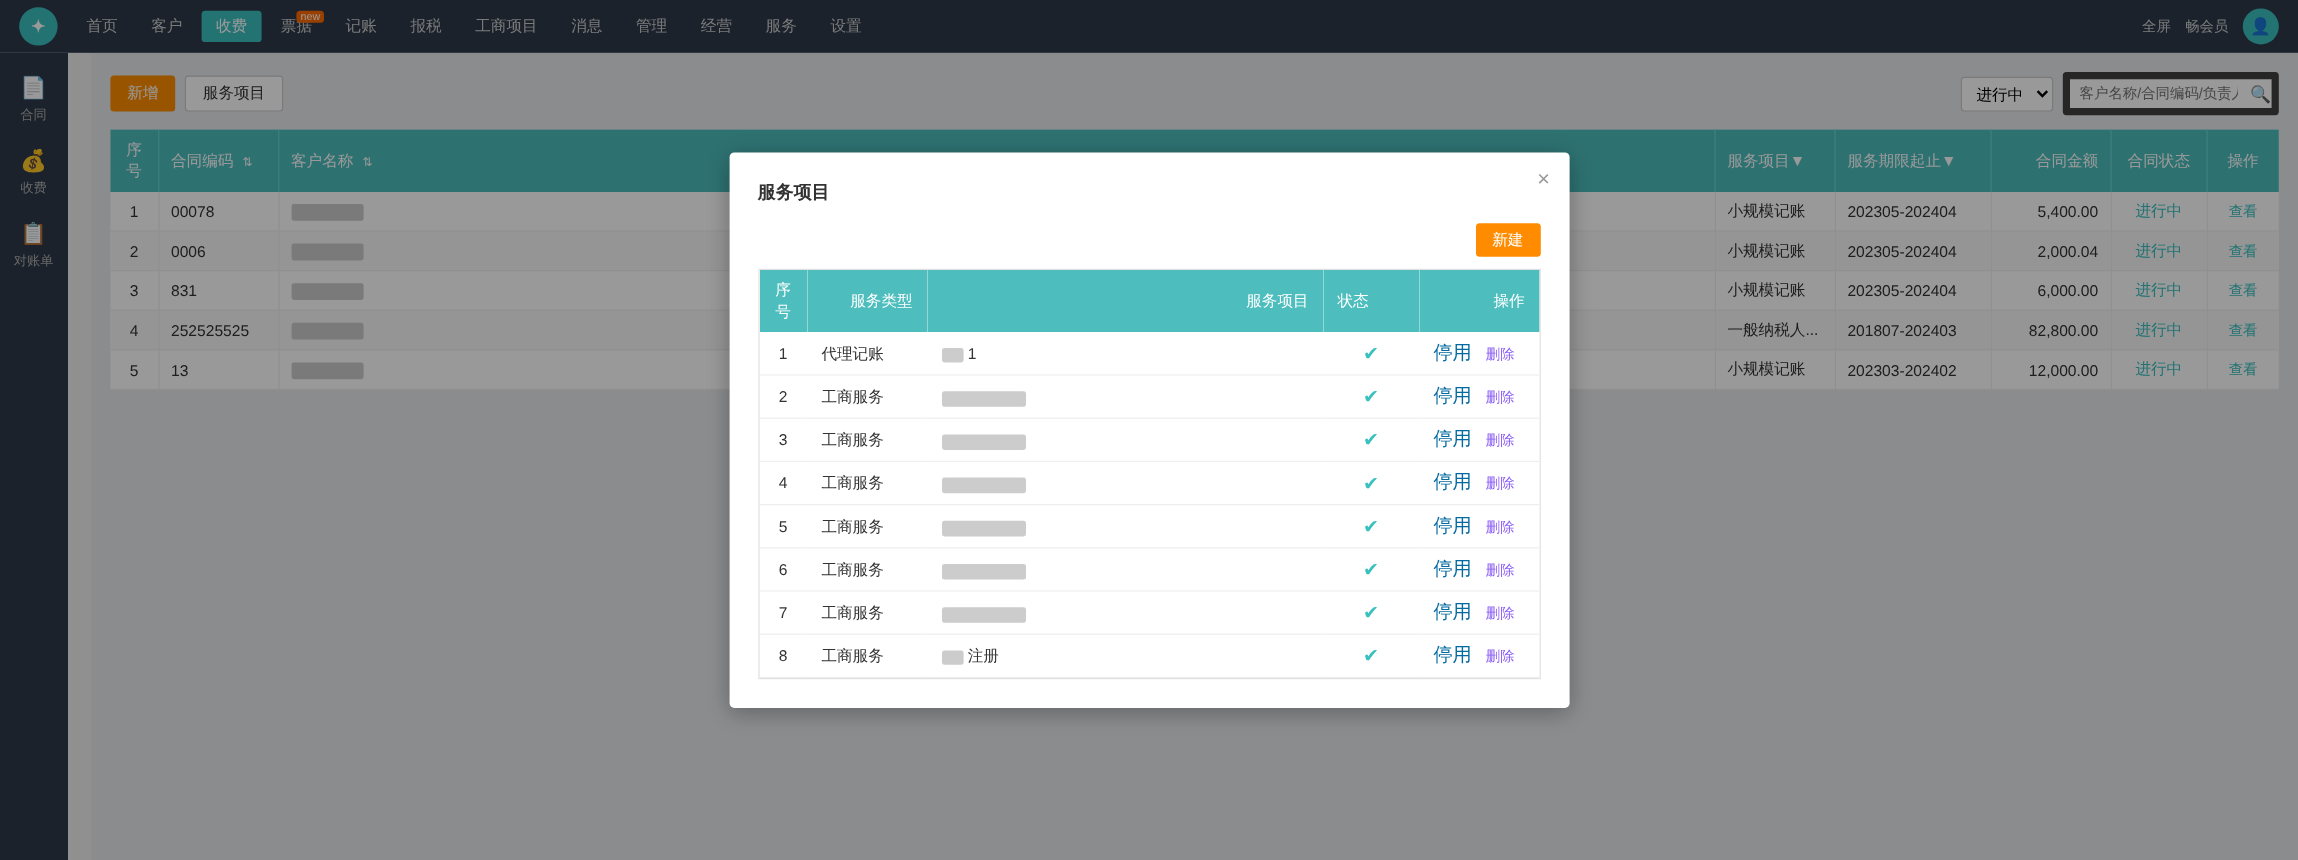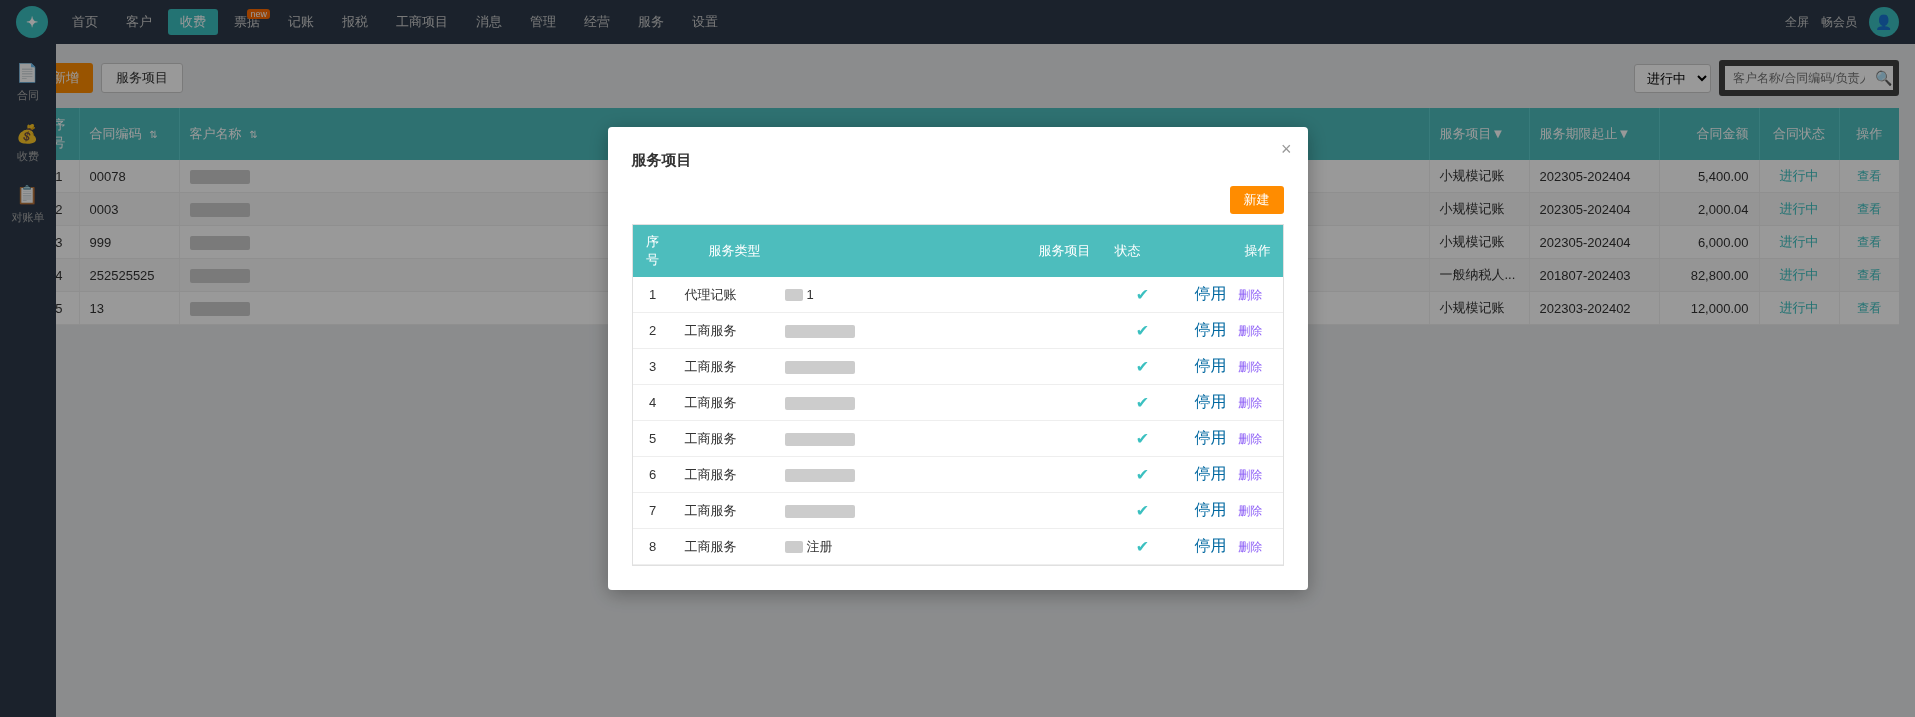--- a/index.html
+++ b/index.html
@@ -39,21 +39,21 @@
       background: #2d3a4a; display: flex; flex-direction: column; align-items: center; padding-top: 8px; z-index: 99;
     }
     .sidebar-item {
       width: 100%; display: flex; flex-direction: column; align-items: center; justify-content: center;
       padding: 10px 0; color: #aaa; cursor: pointer; font-size: 11px; gap: 4px;
     }
     .sidebar-item .sidebar-icon { font-size: 18px; }
 
     
     .main-content {
-      margin-top: 44px; margin-left: 23px; padding: 16px; background: #e8eaec; min-height: calc(100vh - 44px);
+      margin-top: 44px; margin-left: 76px; padding: 16px; background: #e8eaec; min-height: calc(100vh - 44px);
     }
 
     
     .toolbar {
       display: flex; align-items: center; gap: 8px; margin-bottom: 12px;
     }
     .btn-new-orange {
       background: #ff8c00; color: white; border: none; padding: 6px 14px; border-radius: 3px;
       font-size: 13px; cursor: pointer;
     }
@@ -234,31 +234,31 @@
       <td class="col-code">00078</td>
       <td class="col-name"><span class="blurred-text">&nbsp;&nbsp;&nbsp;&nbsp;&nbsp;&nbsp;&nbsp;&nbsp;&nbsp;&nbsp;&nbsp;&nbsp;</span></td>
       <td class="col-service">小规模记账</td>
       <td class="col-period">202305-202404</td>
       <td class="col-amount">5,400.00</td>
       <td class="col-status"><span class="status-active">进行中</span></td>
       <td class="col-action"><a class="action-link">查看</a></td>
     </tr>
         <tr>
       <td class="col-seq">2</td>
-      <td class="col-code">0003</td>
+      <td class="col-code">0006</td>
       <td class="col-name"><span class="blurred-text">&nbsp;&nbsp;&nbsp;&nbsp;&nbsp;&nbsp;&nbsp;&nbsp;&nbsp;&nbsp;&nbsp;&nbsp;</span></td>
       <td class="col-service">小规模记账</td>
       <td class="col-period">202305-202404</td>
       <td class="col-amount">2,000.04</td>
       <td class="col-status"><span class="status-active">进行中</span></td>
       <td class="col-action"><a class="action-link">查看</a></td>
     </tr>
         <tr>
       <td class="col-seq">3</td>
-      <td class="col-code">999</td>
+      <td class="col-code">831</td>
       <td class="col-name"><span class="blurred-text">&nbsp;&nbsp;&nbsp;&nbsp;&nbsp;&nbsp;&nbsp;&nbsp;&nbsp;&nbsp;&nbsp;&nbsp;</span></td>
       <td class="col-service">小规模记账</td>
       <td class="col-period">202305-202404</td>
       <td class="col-amount">6,000.00</td>
       <td class="col-status"><span class="status-active">进行中</span></td>
       <td class="col-action"><a class="action-link">查看</a></td>
     </tr>
         <tr>
       <td class="col-seq">4</td>
       <td class="col-code">252525525</td>

